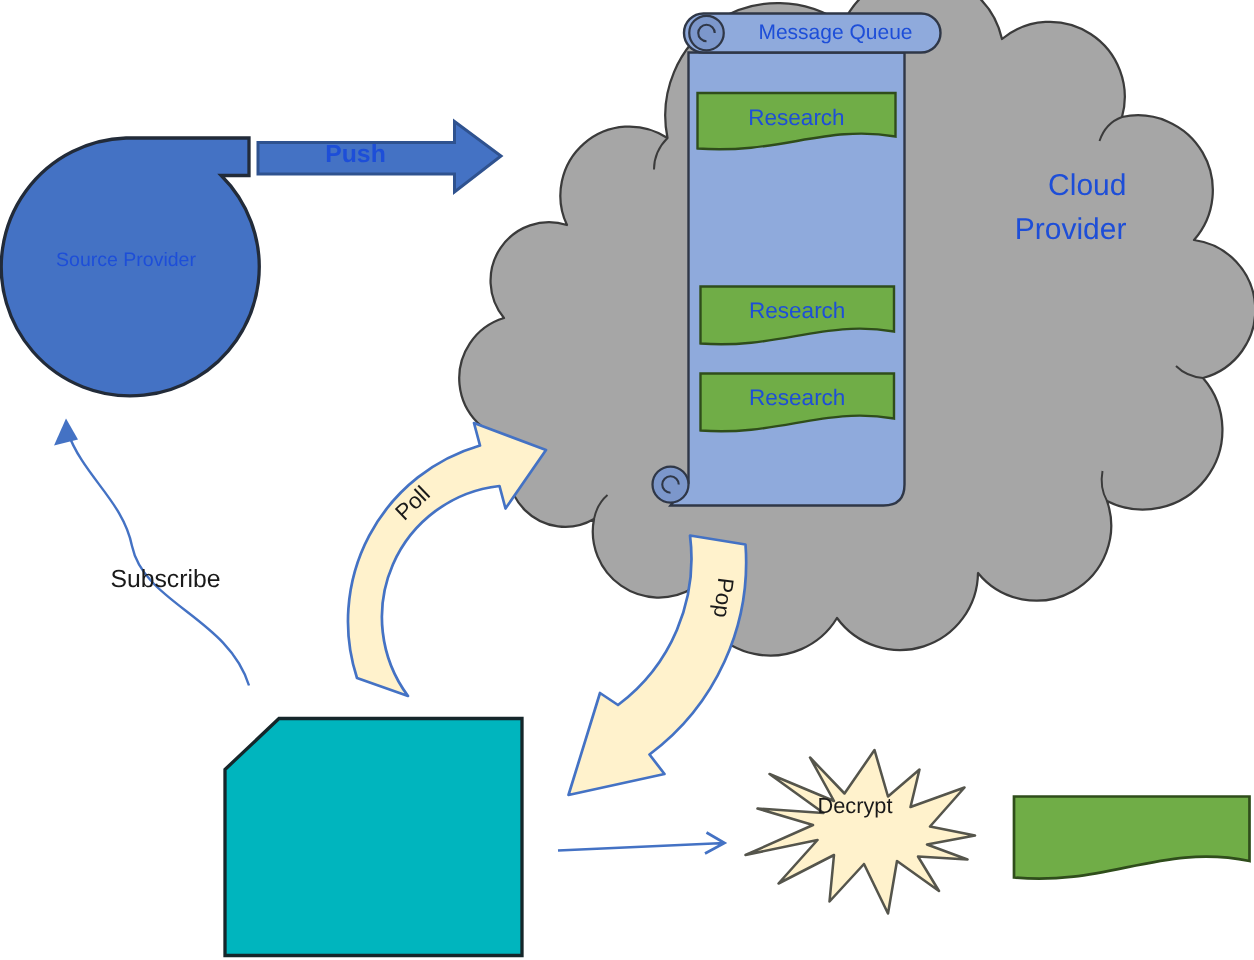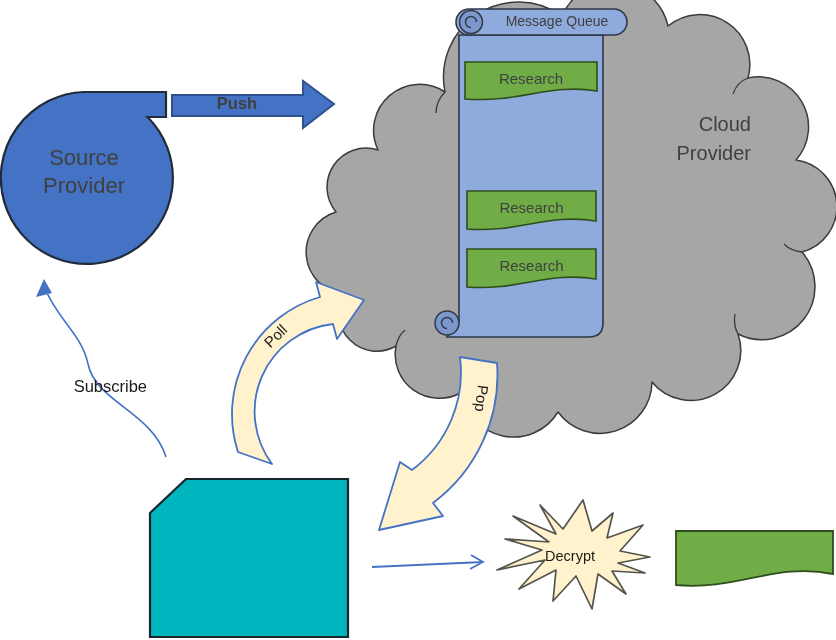--- a/index.html
+++ b/index.html
@@ -6,21 +6,21 @@
   .canvas{
     position:relative;
     width:836px;height:640px;
     background:#ffffff;
     font-family:"Liberation Sans", sans-serif;
     overflow:hidden;
   }
   .shapes{position:absolute;left:0;top:0;}
   .lbl{
     position:absolute;
-    color:#404040;
+    color:#1d4ed8;
     text-align:center;
     white-space:normal;
     line-height:1.25;
     user-select:none;
   }
   .lbl.dark{color:#1a1a1a;}
   .lbl.left{text-align:right;}
   .rot{transform-origin:center center;}
 </style>
 </head>
@@ -95,26 +95,26 @@
   </svg>
 
   <div class="lbl" style="left:492px;top:13px;width:130px;font-size:14px;">Message Queue</div>
 
   <div class="lbl" style="left:465px;top:70px;width:132px;font-size:15px;">Research</div>
   <div class="lbl" style="left:467px;top:199px;width:129px;font-size:15px;">Research</div>
   <div class="lbl" style="left:467px;top:257px;width:129px;font-size:15px;">Research</div>
 
   <div class="lbl left" style="left:641px;top:110px;width:110px;font-size:20px;line-height:29px;">Cloud Provider</div>
 
-  <div class="lbl" style="left:22px;top:144px;width:124px;font-size:22px;line-height:28px;">Source Provider</div>
+  <div class="lbl" style="left:22px;top:159px;width:124px;font-size:13px;line-height:28px;">Source Provider</div>
 
   <div class="lbl" style="left:175px;top:93px;width:124px;font-size:16.5px;font-weight:bold;">Push</div>
 
   <div class="lbl dark rot" style="left:254px;top:327px;width:44px;font-size:15px;transform:rotate(-44deg);">Poll</div>
 
   <div class="lbl dark rot" style="left:462px;top:389px;width:38px;font-size:15px;transform:rotate(97deg);">Pop</div>
 
   <div class="lbl dark left" style="left:37px;top:376px;width:110px;font-size:16.5px;">Subscribe</div>
 
 
-  <div class="lbl dark" style="left:518px;top:547px;width:104px;font-size:14.5px;">Decrypt</div>
+  <div class="lbl dark" style="left:518px;top:529px;width:104px;font-size:14.5px;">Decrypt</div>
 
 </div>
 
 </body></html>

